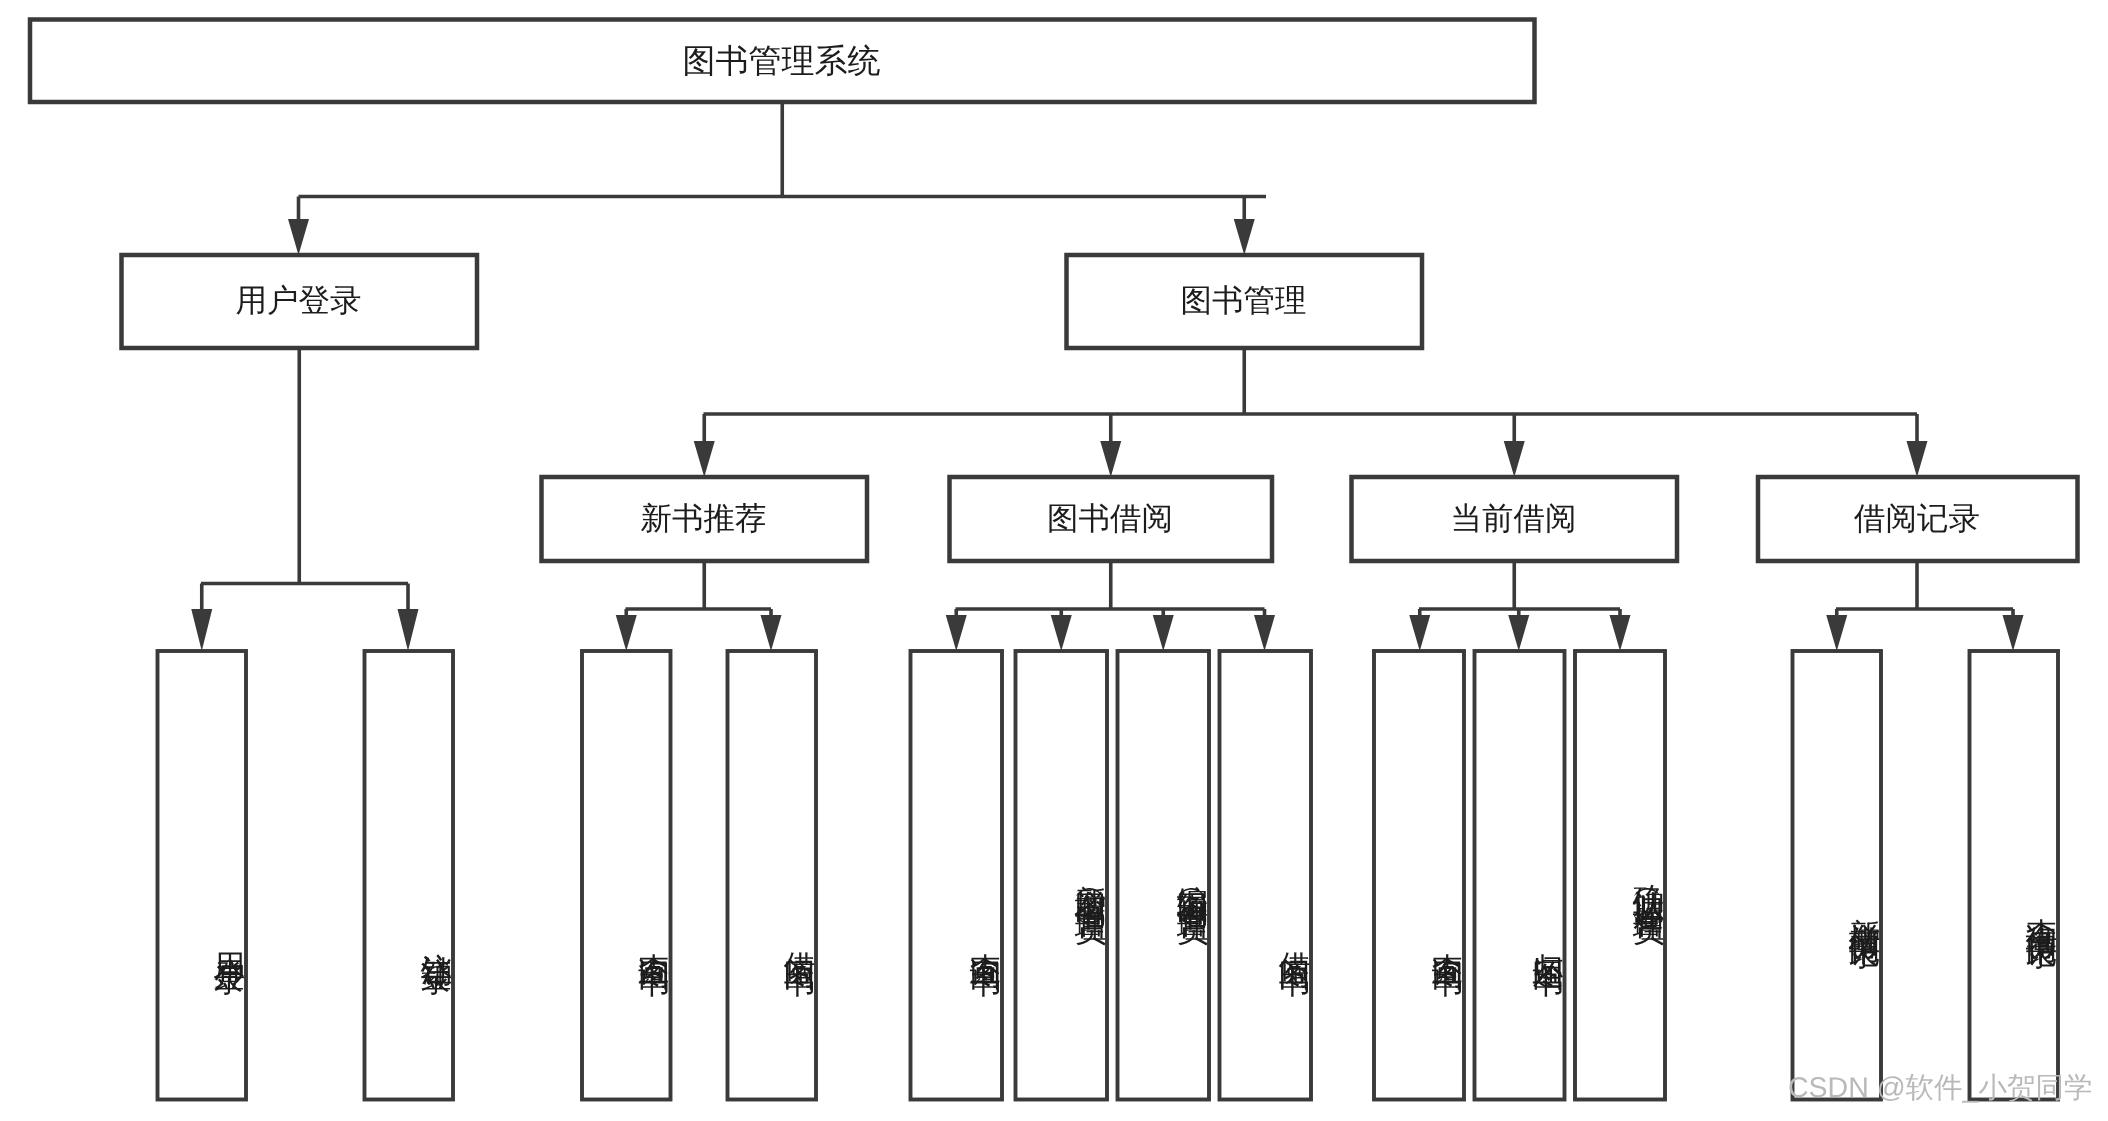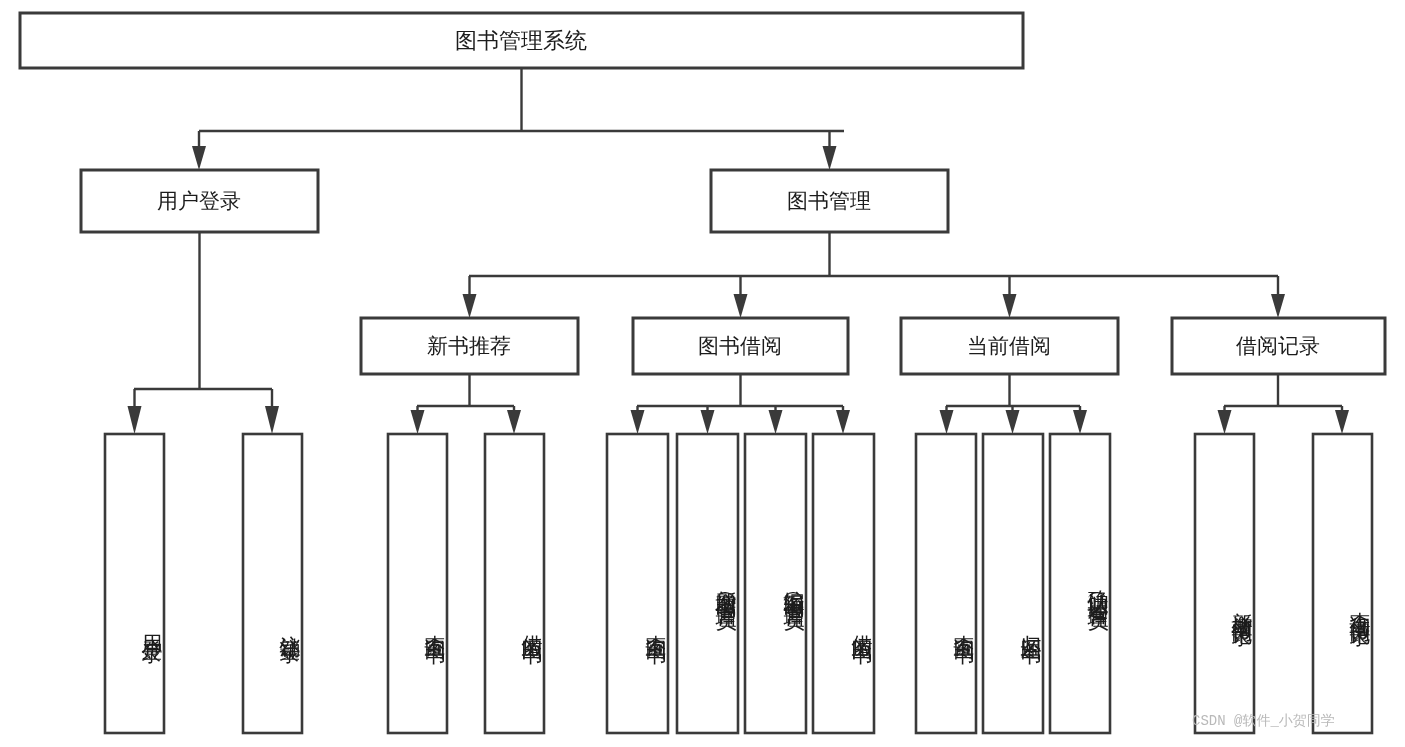--- a/index.html
+++ b/index.html
@@ -71,22 +71,22 @@
     letter-spacing: 3px;
     text-align: center;
     white-space: nowrap;
     pointer-events: none;
     display: flex;
     align-items: flex-start;
     justify-content: center;
   }
   .watermark {
     position: absolute;
-    font-family: Liberation Mono, monospace;
-    font-size: 14px;
+    font-family: Liberation Sans, sans-serif;
+    font-size: 19px;
     color: #b9b9b9;
     white-space: nowrap;
   }
 </style>
 </head>
 <body>
 
 <div id="diagram-root">
 
   <svg id="tree-svg" viewBox="0 0 1405 747">

